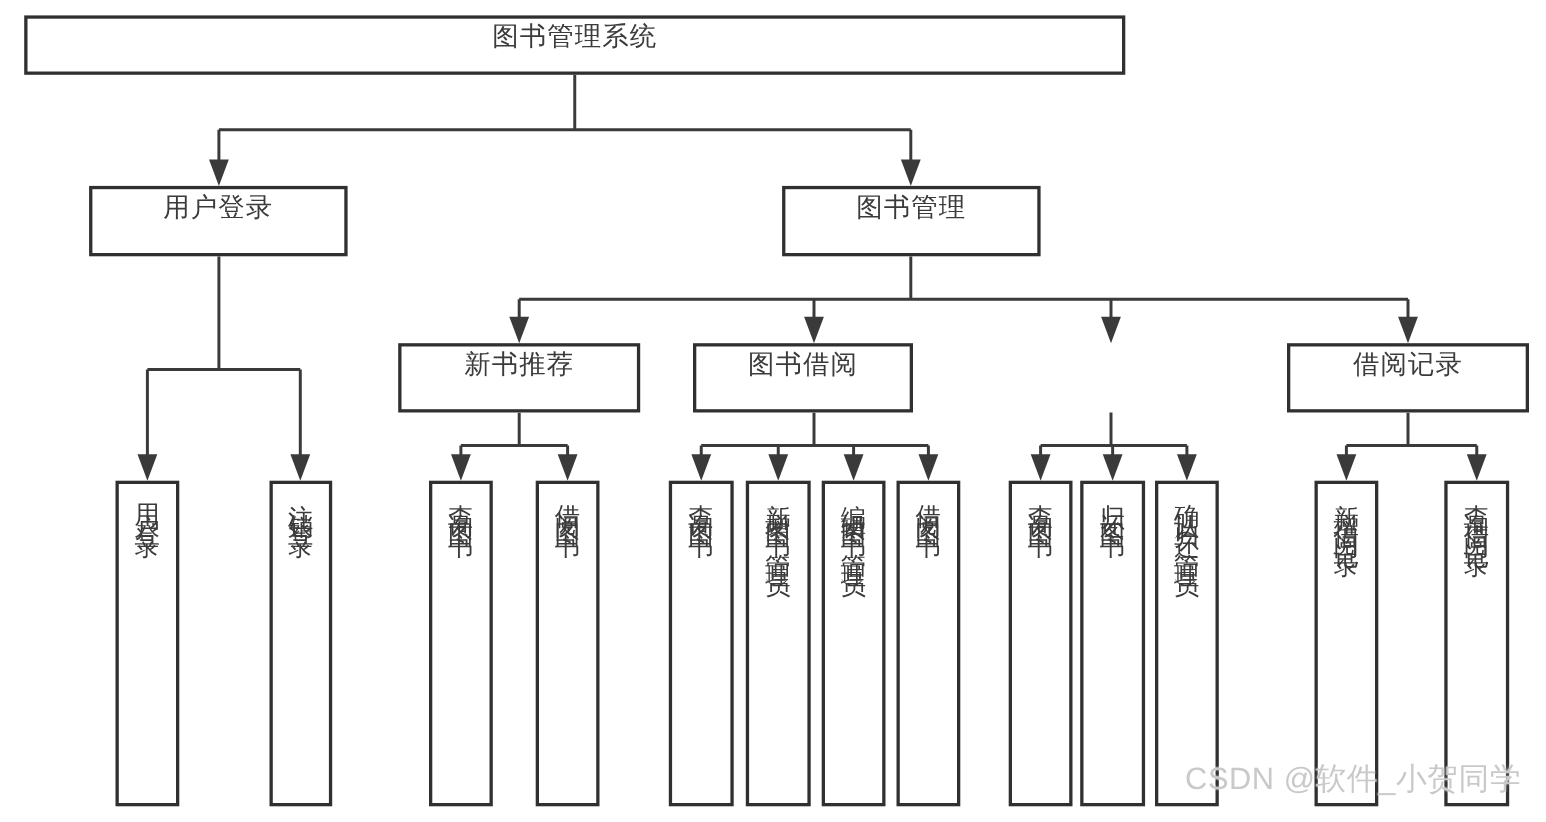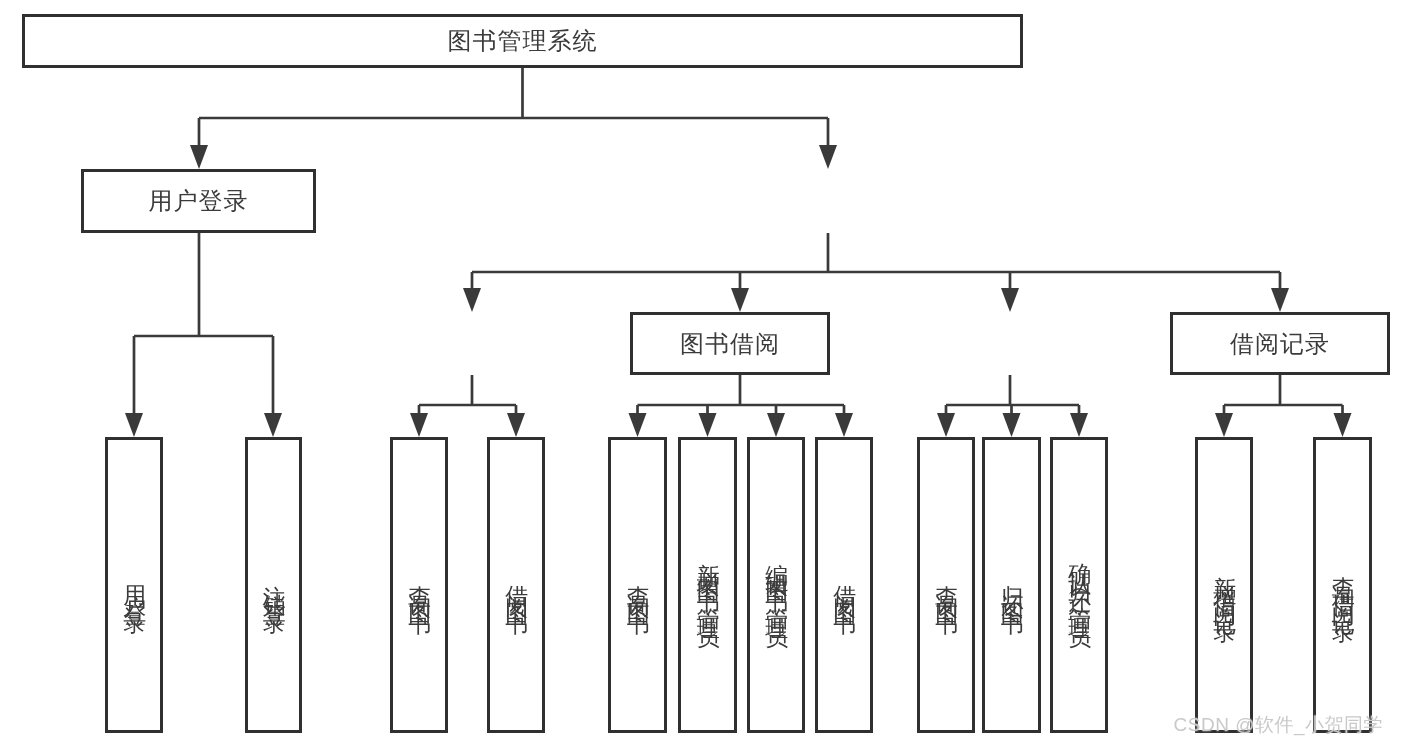--- a/index.html
+++ b/index.html
@@ -15,33 +15,33 @@
     position:relative;width:1405px;height:747px;overflow:hidden;
     background:var(--background);
     font-family:"Liberation Sans","DejaVu Sans",sans-serif;
   }
   .wires{position:absolute;left:0;top:0;z-index:1;}
   .wire{fill:none;stroke:var(--line);stroke-width:2.7px;}
   .arrow{fill:var(--line);stroke:none;}
   .box{
     position:absolute;box-sizing:border-box;z-index:2;
     border:3px solid var(--box-border);background:var(--box-fill);
-    display:flex;align-items:center;justify-content:center;font-family:Liberation Serif, serif;
+    display:flex;align-items:flex-start;justify-content:center;
   }
   .hlabel{
     font-size:24px;letter-spacing:1px;color:var(--text);white-space:nowrap;
   }
   .vlabel{
     writing-mode:vertical-rl;text-orientation:mixed;
     font-size:23px;letter-spacing:9px;line-height:1.15;
     color:var(--text);white-space:nowrap;
   }
   .watermark{
-    position:absolute;right:22px;bottom:9px;z-index:5;
-    font-size:19px;letter-spacing:0.5px;color:var(--watermark);
+    position:absolute;right:22px;bottom:20px;z-index:5;
+    font-size:28px;letter-spacing:0.5px;color:var(--watermark);
     text-shadow:0 0 2px #ffffff;white-space:nowrap;
   }
 </style>
 </head>
 <body>
 
 <div class="stage">
 
   <svg class="wires" width="1405" height="747" viewBox="0 0 1405 747" aria-hidden="true">
     <path class="wire" d="
@@ -62,21 +62,27 @@
       M1215,413h18l-9,24z M1333.5,413h18l-9,24z"></path>
   </svg>
 
   <div class="box" style="left:22px;top:14px;width:1001px;height:54px">
     <span class="hlabel">图书管理系统</span>
   </div>
 
   <div class="box" style="left:81px;top:169px;width:235px;height:64px">
     <span class="hlabel">用户登录</span>
   </div>
+  <div class="box" style="left:711px;top:169px;width:235px;height:64px">
+    <span class="hlabel">图书管理</span>
+  </div>
 
+  <div class="box" style="left:362px;top:312px;width:220px;height:63px">
+    <span class="hlabel">新书推荐</span>
+  </div>
   <div class="box" style="left:630px;top:312px;width:200px;height:63px">
     <span class="hlabel">图书借阅</span>
   </div>
   <div class="box" style="left:1170px;top:312px;width:220px;height:63px">
     <span class="hlabel">借阅记录</span>
   </div>
 
   <div class="box" style="left:105px;top:437px;width:58px;height:296px">
     <span class="vlabel">用户登录</span>
   </div>

